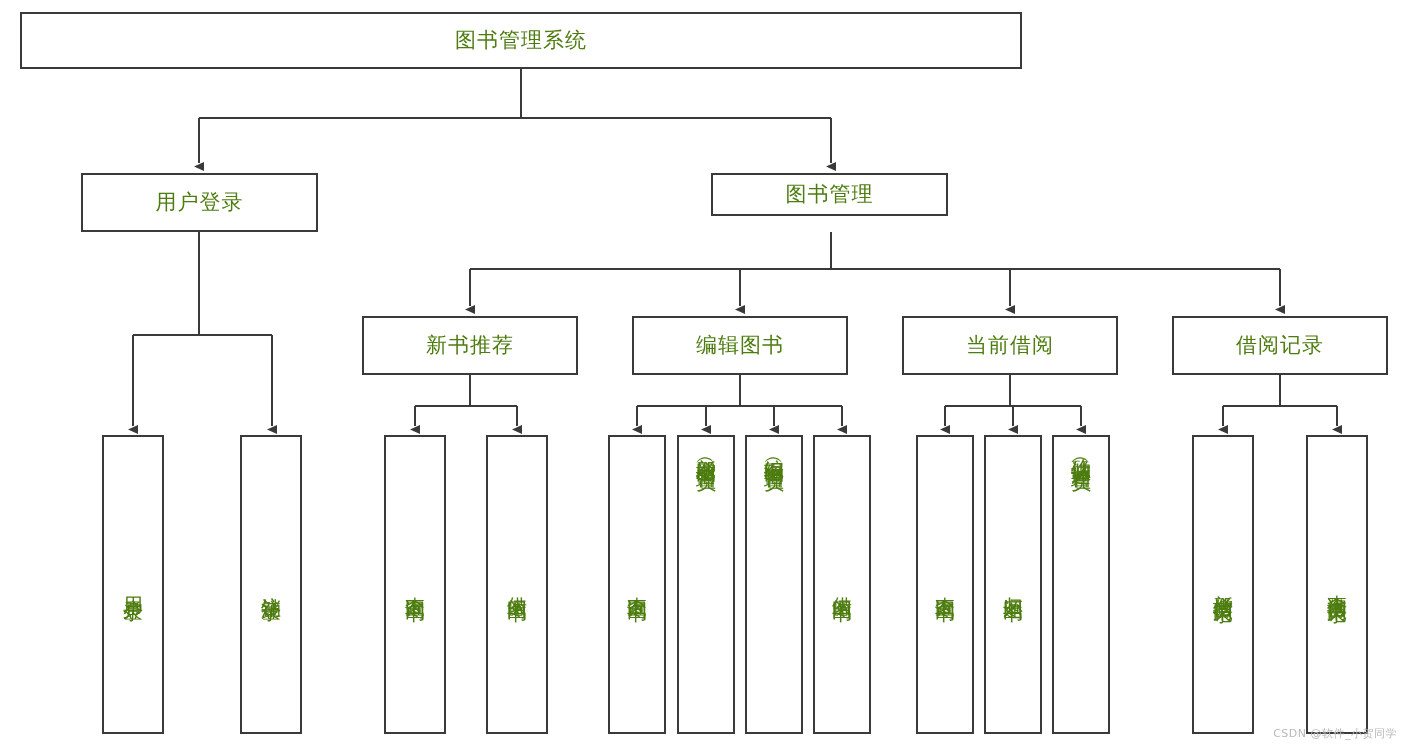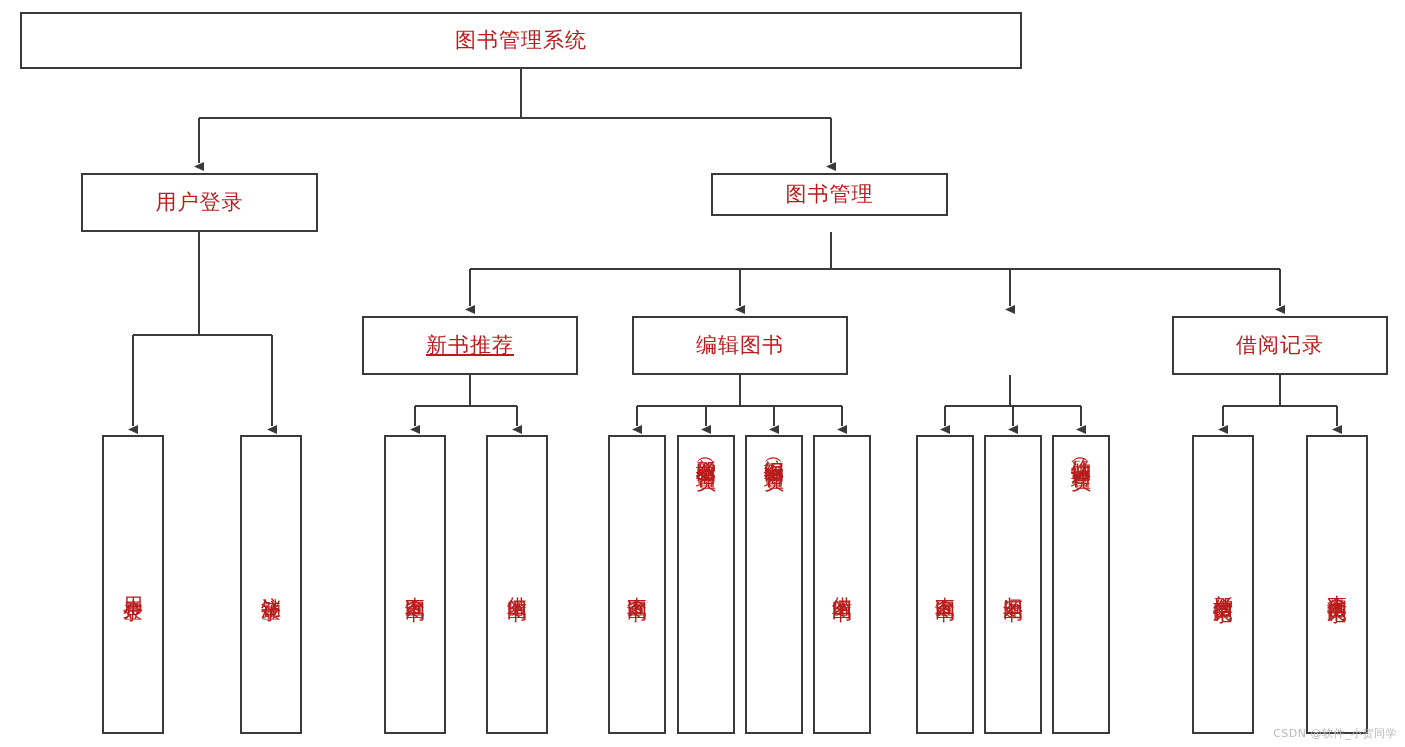--- a/index.html
+++ b/index.html
@@ -11,21 +11,21 @@
   #diagram-root{position:absolute;left:0;top:0;width:1405px;height:747px;}
   svg#wires{position:absolute;left:0;top:0;width:1405px;height:747px;pointer-events:none;}
   .node{
     position:absolute;
     box-sizing:border-box;
     border:2px solid #3a3a3a;
     background:#ffffff;
     display:flex;
     align-items:center;
     justify-content:center;
-    color:#b91c1c;
+    color:#4d7c0f;
     z-index:2;
   }
   .node.h{
     font-size:21px;
     line-height:1.1;
     letter-spacing:1px;
     white-space:nowrap;
   }
   .node.v{
     font-size:20px;
@@ -120,25 +120,28 @@
     <span>图书管理系统</span>
   </div>
 
   <div class="node h" style="left:81px;top:173px;width:237px;height:59px;">
     <span>用户登录</span>
   </div>
   <div class="node h" style="left:711px;top:173px;width:237px;height:43px;">
     <span>图书管理</span>
   </div>
 
-  <div class="node h" style="left:362px;top:316px;width:216px;height:59px;text-decoration:underline;">
+  <div class="node h" style="left:362px;top:316px;width:216px;height:59px;">
     <span>新书推荐</span>
   </div>
   <div class="node h" style="left:632px;top:316px;width:216px;height:59px;">
     <span>编辑图书</span>
+  </div>
+  <div class="node h" style="left:902px;top:316px;width:216px;height:59px;">
+    <span>当前借阅</span>
   </div>
   <div class="node h" style="left:1172px;top:316px;width:216px;height:59px;">
     <span>借阅记录</span>
   </div>
 
   <div class="node v mid" style="left:102px;top:435px;width:62px;height:299px;">
     <span>用户登录</span>
   </div>
   <div class="node v mid" style="left:240px;top:435px;width:62px;height:299px;">
     <span>注销登录</span>

